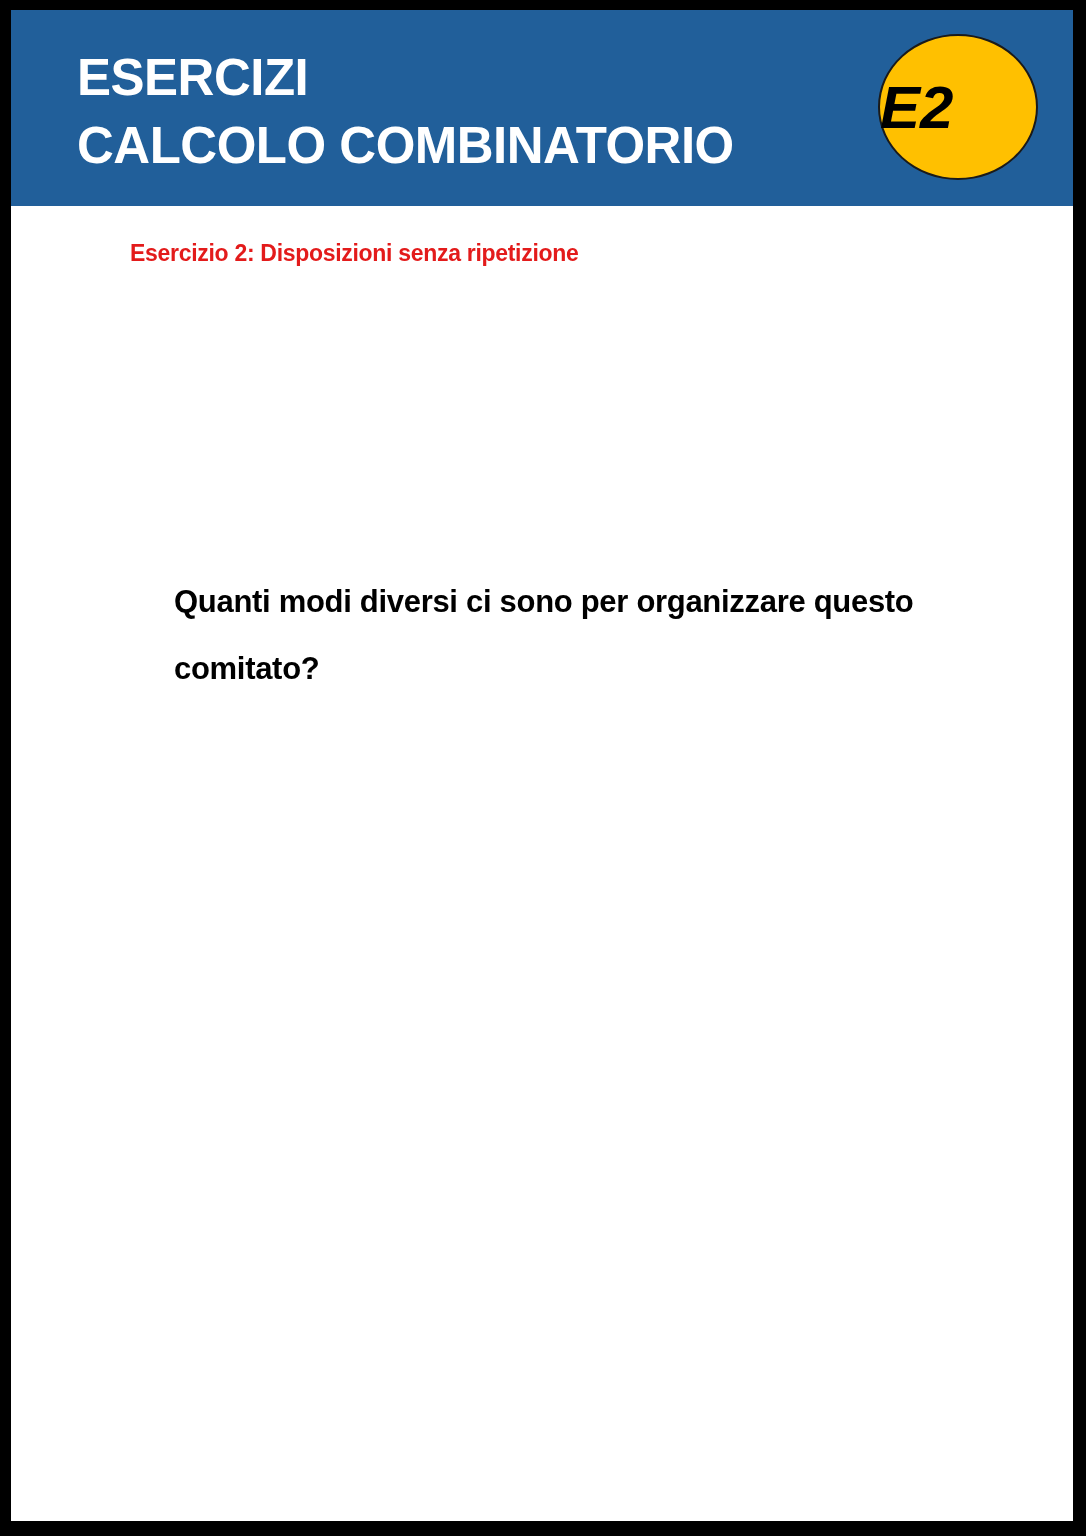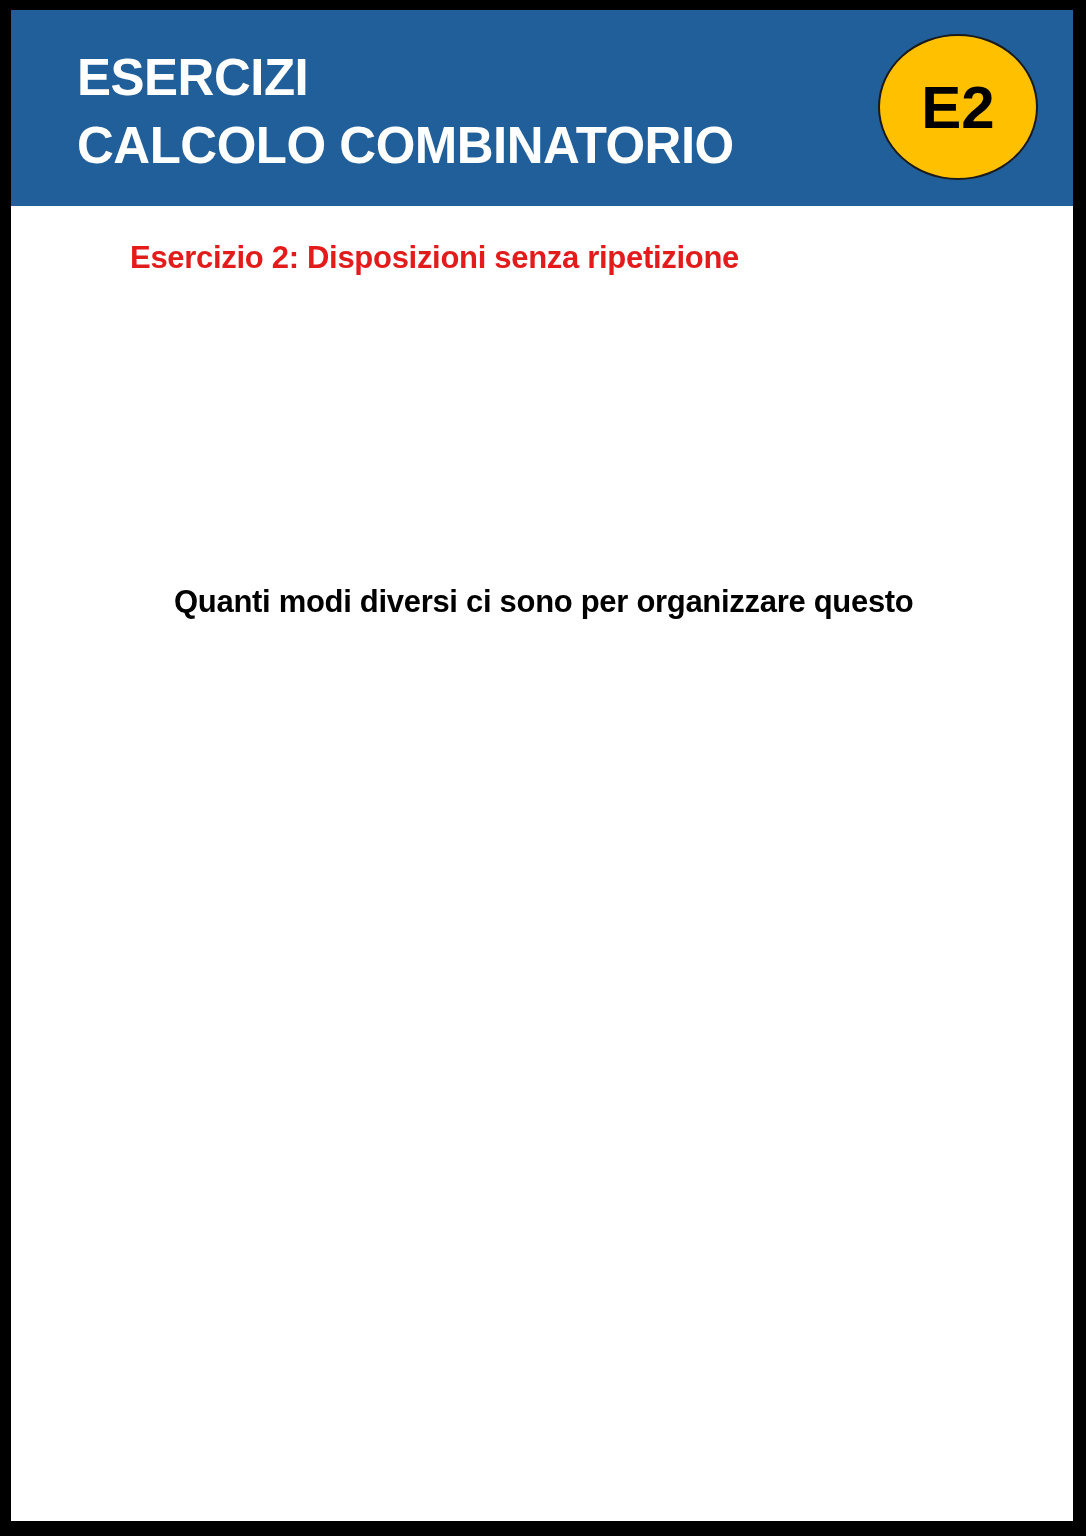--- a/index.html
+++ b/index.html
@@ -16,26 +16,26 @@
     background: #215f9a;
   }
   .title {
     position: absolute; left: 66px; top: 34px; color: #ffffff; font-weight: bold;
     font-size: 51px; line-height: 68px; letter-spacing: -0.5px;
   }
   .title div { white-space: nowrap; }
   .badge {
     position: absolute; left: 867px; top: 24px; width: 160px; height: 146px;
     border-radius: 50%; background: #ffc000; border: 2px solid #1a1a1a; box-sizing: border-box;
-    display: flex; align-items: center; justify-content: center;
+    display: flex; align-items: center;  font-style: italic;
   }
   .badge span { font-size: 60px; font-weight: bold; color: #000; }
   .subtitle {
     position: absolute; left: 119px; top: 230px; color: #e31b1b; font-weight: bold;
-    font-size: 31px; white-space: nowrap; letter-spacing: -0.3px;
+    font-size: 23px; white-space: nowrap; letter-spacing: -0.3px;
   }
   .para {
     position: absolute; left: 119px; color: #000; font-weight: bold; font-size: 31px;
     line-height: 67px; white-space: nowrap; letter-spacing: -0.3px;
   }
   .p1 { top: 358px; }
   .p2 { top: 558px; margin-left: 44px; }
 </style>
 </head>
 <body>
@@ -49,14 +49,15 @@
     <div class="badge">
       <span>E2</span>
     </div>
   </div>
 
   <div class="subtitle">Esercizio 2: Disposizioni senza ripetizione</div>
 
 
   <div class="para p2">
     <div>Quanti modi diversi ci sono per organizzare questo</div>
+    <div>comitato?</div>
   </div>
 </div>
 
 </body></html>

